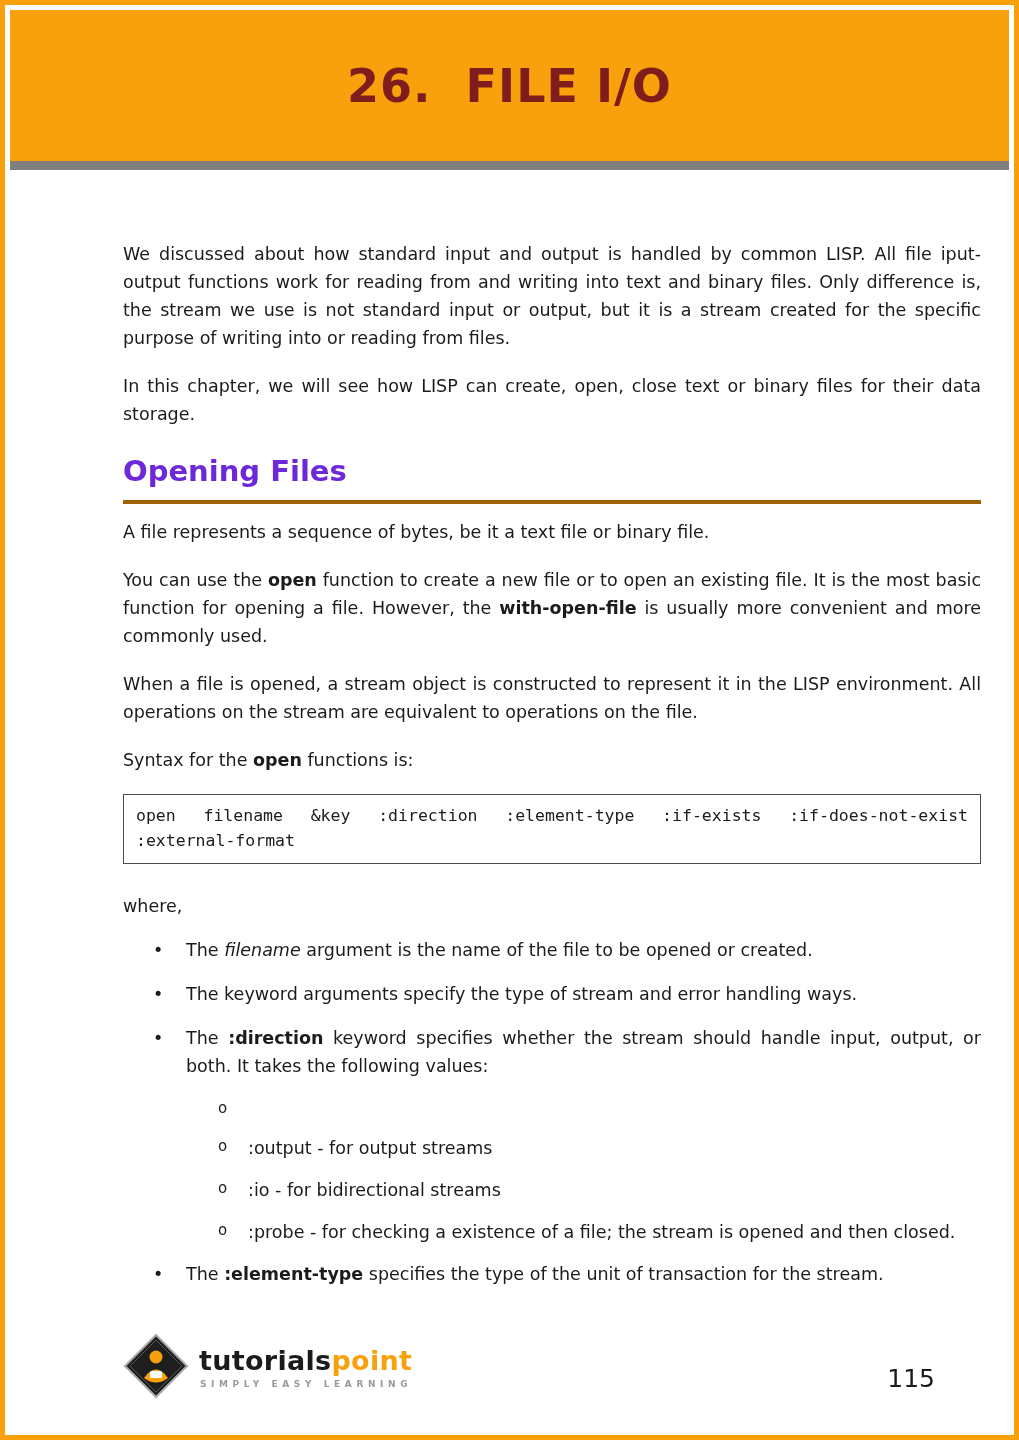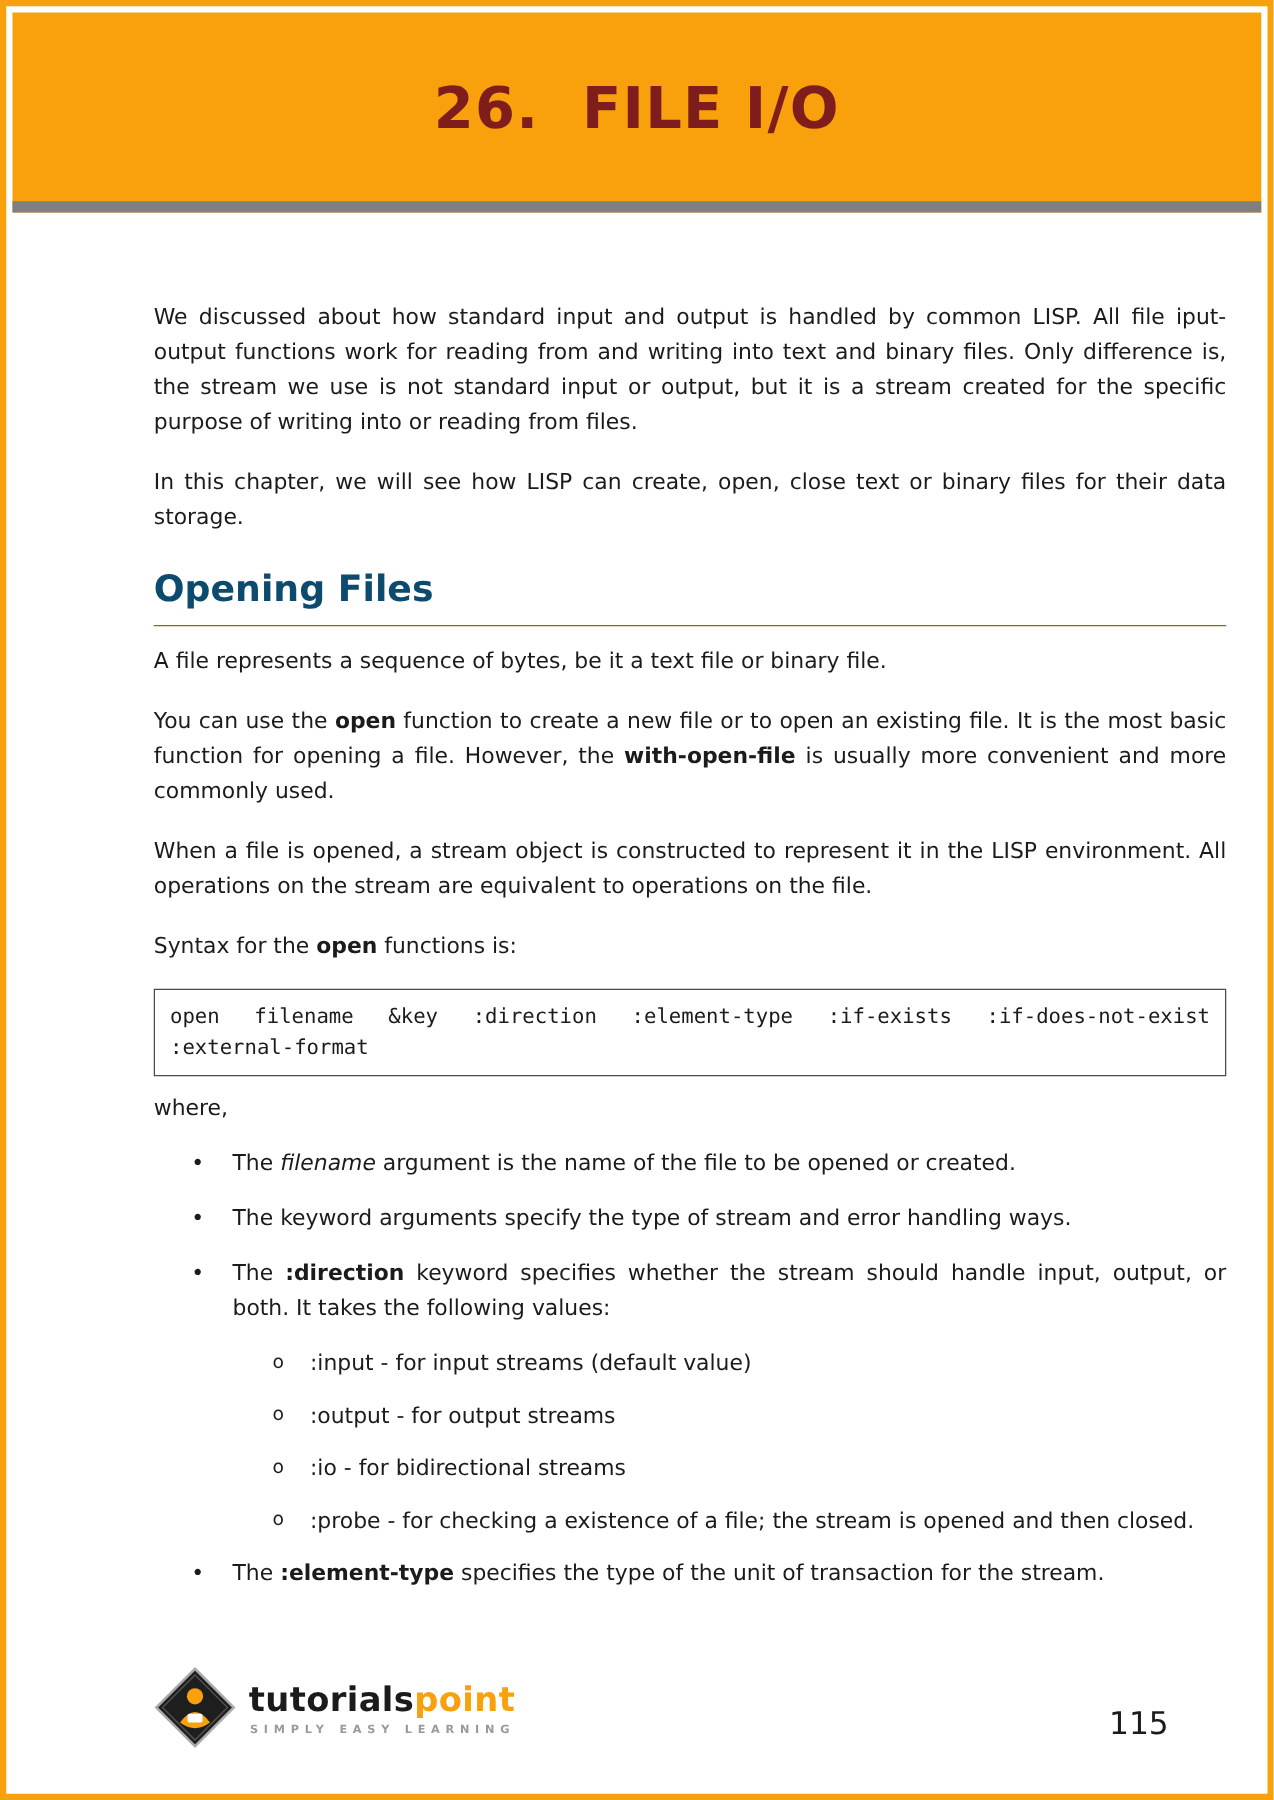--- a/index.html
+++ b/index.html
@@ -31,33 +31,33 @@
     padding:70px 33px 0 118px;
     font-size:17.5px;
     line-height:1.6;
   }
   .para { text-align:justify; margin:0 0 20px 0; }
   .b { font-weight:bold; }
   .i { font-style:italic; }
   h2.section-heading {
     font-size:29px;
     font-weight:bold;
-    color:#0c4a6e;
+    color:#6d28d9;
     margin:14px 0 14px 0;
     padding-bottom:6px;
-    border-bottom:1px solid #a16207;
+    border-bottom:4px solid #a16207;
   }
   .code-box {
     border:1px solid #4a4a4a;
     padding:9px 12px;
     font-family:"DejaVu Sans Mono","Liberation Mono",monospace;
     font-size:16.5px;
     line-height:1.5;
     word-spacing:3px;
-    margin:2px 0 12px 0;
+    margin:2px 0 28px 0;
     text-align:justify;
   }
   .where-line { margin:0 0 16px 0; }
   .bullet {
     display:flex;
     padding-left:30px;
     margin:0 0 16px 0;
   }
   .bullet .marker { flex:0 0 33px; }
   .bullet .btext { flex:1; text-align:justify; }
@@ -125,21 +125,20 @@
       <span class="btext">The keyword arguments specify the type of stream and error handling ways.</span>
     </div>
 
     <div class="bullet">
       <span class="marker">•</span>
       <span class="btext"><span>The </span><span class="b">:direction</span><span> keyword specifies whether the stream should handle input, output, or both. It takes the following values:</span></span>
     </div>
 
     <div class="sub-bullet">
       <span class="marker">o</span>
-      <span class="btext">:input - for input streams (default value)</span>
     </div>
 
     <div class="sub-bullet">
       <span class="marker">o</span>
       <span class="btext">:output - for output streams</span>
     </div>
 
     <div class="sub-bullet">
       <span class="marker">o</span>
       <span class="btext">:io - for bidirectional streams</span>

